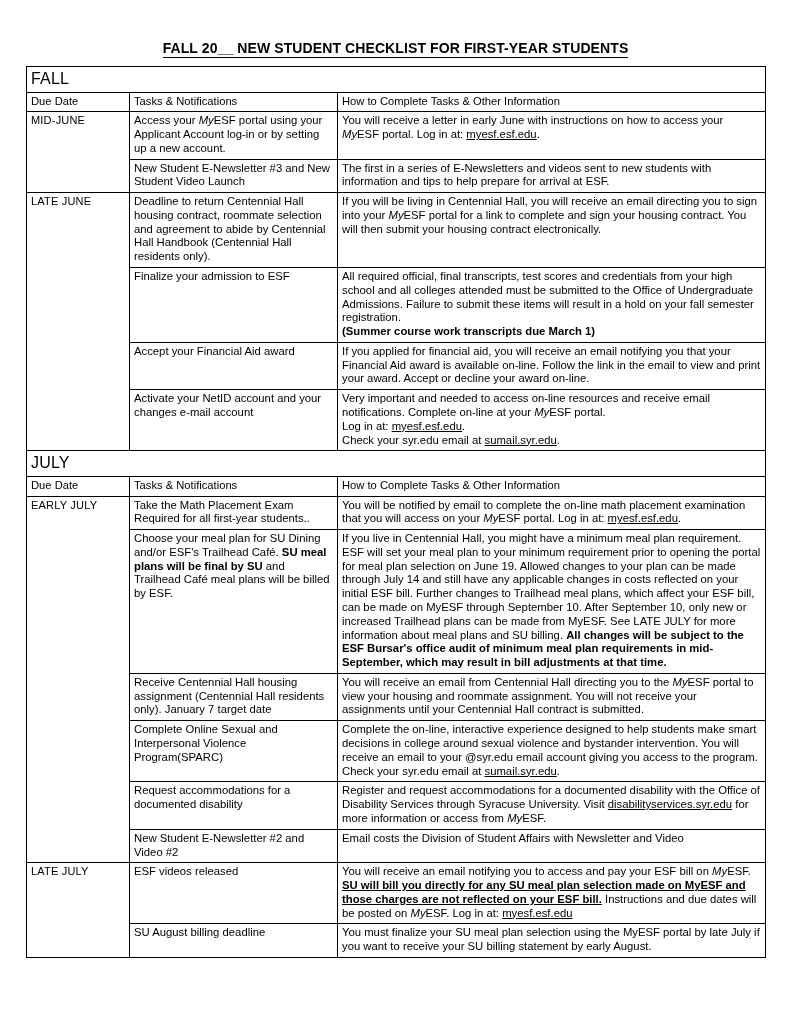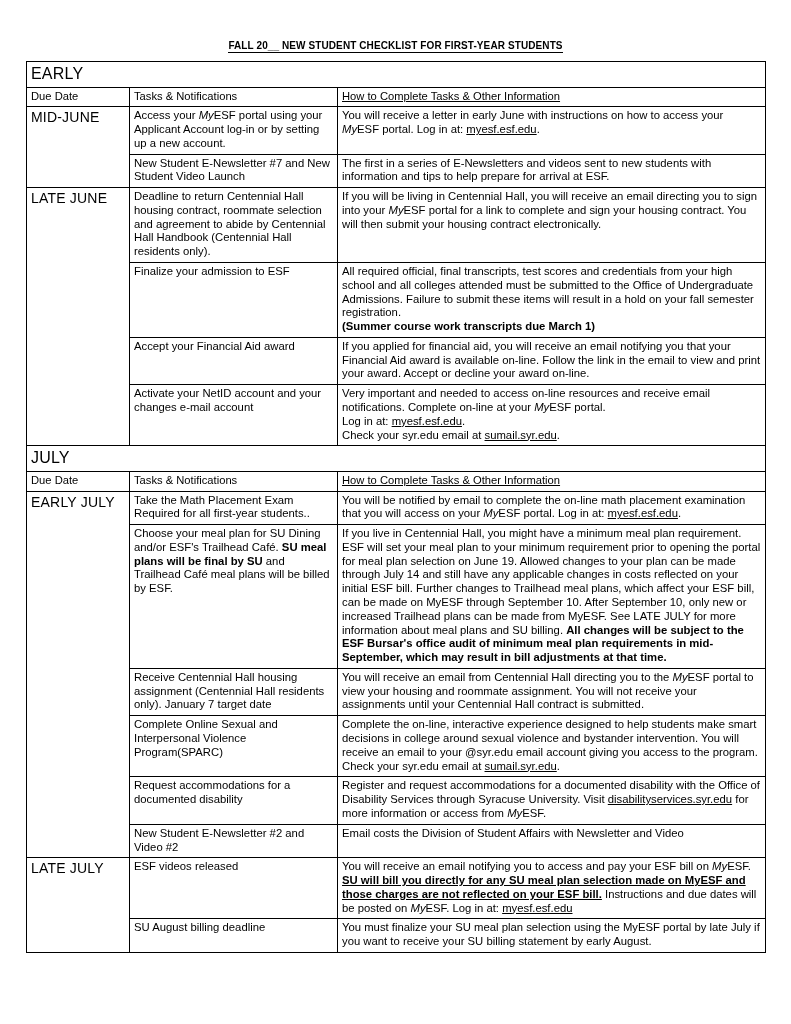--- a/index.html
+++ b/index.html
@@ -13,21 +13,21 @@
     font-family: "Liberation Sans", sans-serif;
     color: #000000;
   }
   .page {
     width: 791px;
     min-height: 1024px;
     padding: 40px 26px 6px 26px;
   }
   .doc-title {
     text-align: center;
-    font-size: 10px;
+    font-size: 14px;
     font-weight: bold;
     letter-spacing: 0.1px;
     margin: 0 0 8px 0;
     padding-bottom: 2px;
   }
   .doc-title .underline {
     border-bottom: 1.5px solid #000;
     padding-bottom: 1px;
   }
   table.checklist {
@@ -39,38 +39,38 @@
   }
   table.checklist td, table.checklist th {
     border: 1px solid #000;
     vertical-align: top;
     padding: 2px 4px 3px 4px;
     font-weight: normal;
     text-align: left;
   }
   .col-due   { width: 103px; }
   .col-task  { width: 208px; }
-  .col-how   { width: 428px; text-decoration: underline; }
+  .col-how   { width: 428px; }
 
   td.section-head {
     font-size: 16px;
     font-weight: bold;
     padding: 1px 6px 2px 6px;
     letter-spacing: 0.2px;
   }
   th.colhead {
     text-align: center;
     font-weight: bold;
     font-size: 11.2px;
     padding: 1px 4px 2px 4px;
   }
   td.due {
     text-align: center;
     font-weight: bold;
-    font-size: 14px;
+    font-size: 11px;
     vertical-align: middle;
     letter-spacing: 0.2px;
   }
   .it { font-style: italic; }
   .b  { font-weight: bold; }
   .u  { text-decoration: underline; text-align: right; }
 </style>
 </head>
 <body>
 
@@ -81,34 +81,34 @@
   </h1>
 
   <table class="checklist">
     <colgroup>
       <col class="col-due">
         <col class="col-task">
         <col class="col-how">
     </colgroup>
     <tbody>
         <tr>
-          <td class="section-head" colspan="3">EARLY</td>
+          <td class="section-head" colspan="3">FALL</td>
         </tr>
         <tr>
           <th class="colhead col-due">Due Date</th>
           <th class="colhead col-task">Tasks &amp; Notifications</th>
           <th class="colhead col-how">How to Complete Tasks &amp; Other Information</th>
         </tr>
         <tr>
           <td class="due" rowspan="2">MID-JUNE</td>
           <td>Access your <span class="it">My</span>ESF portal using your Applicant Account log-in or by setting up a new account.</td>
           <td>You will receive a letter in early June with instructions on how to access your <span class="it">My</span>ESF portal.   Log in at:  <span class="u">myesf.esf.edu</span>.</td>
         </tr>
         <tr>
-          <td>New Student E-Newsletter #7 and New Student Video Launch</td>
+          <td>New Student E-Newsletter #3 and New Student Video Launch</td>
           <td>The first in a series of E-Newsletters and videos sent to new students with information and tips to help prepare for arrival at ESF.</td>
         </tr>
         <tr>
           <td class="due" rowspan="4">LATE JUNE</td>
           <td>Deadline to return Centennial Hall housing contract, roommate selection and agreement to abide by Centennial Hall Handbook (Centennial Hall residents only).</td>
           <td>If you will be living in Centennial Hall, you will receive an email directing you to sign into your <span class="it">My</span>ESF portal for a link to complete and sign your housing contract.  You will then submit your housing contract electronically.</td>
         </tr>
         <tr>
           <td>Finalize your admission to ESF</td>
           <td>All required official, final transcripts, test scores and credentials from your high school and all colleges attended must be submitted to the Office of Undergraduate Admissions.  Failure to submit these items will result in a hold on your fall semester registration.<br><span class="b">(Summer course work transcripts due March 1)</span></td>

